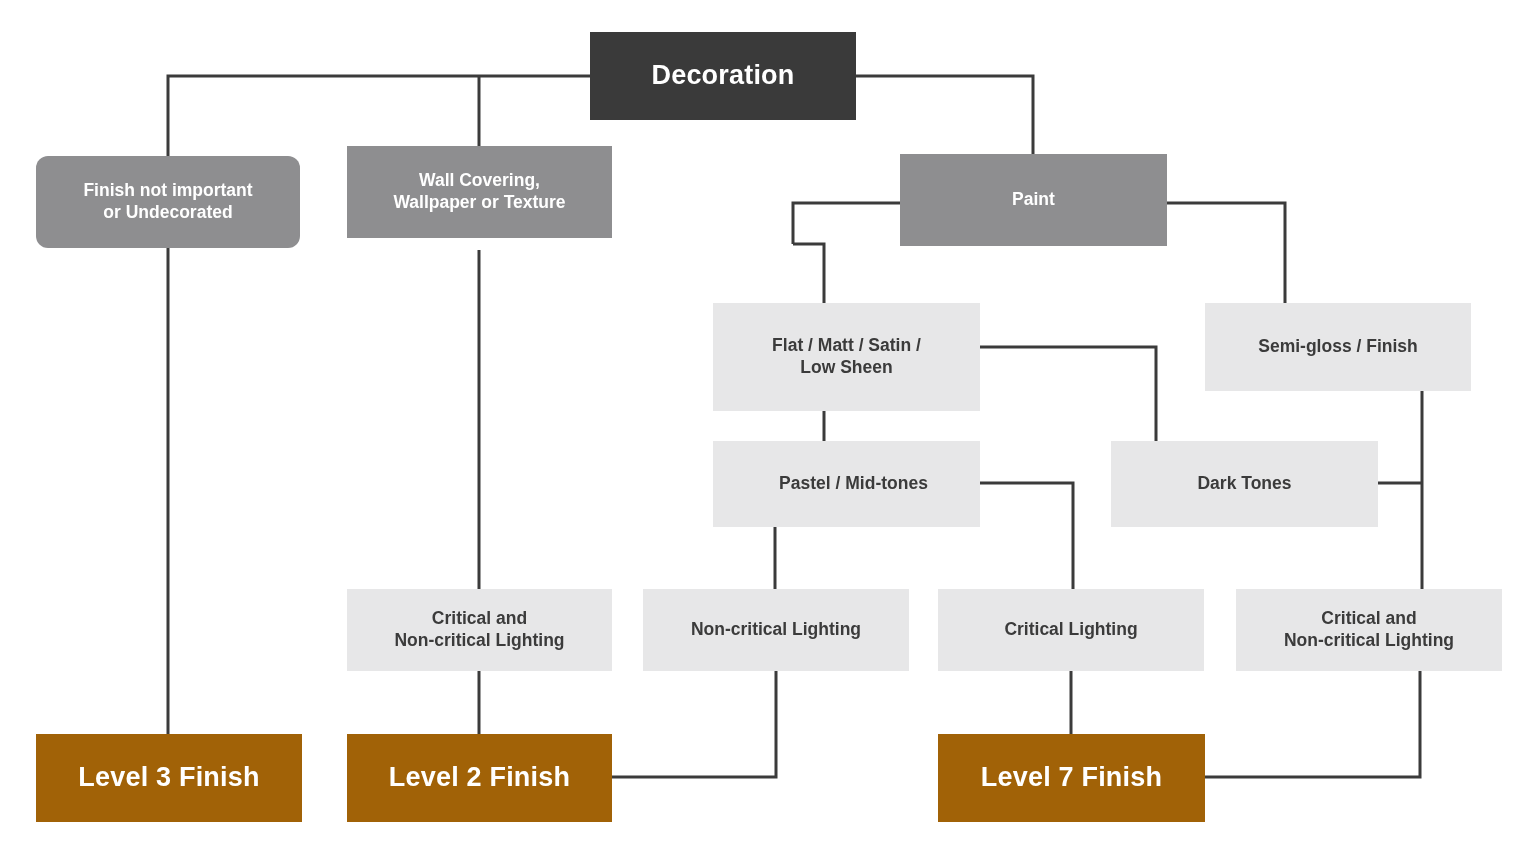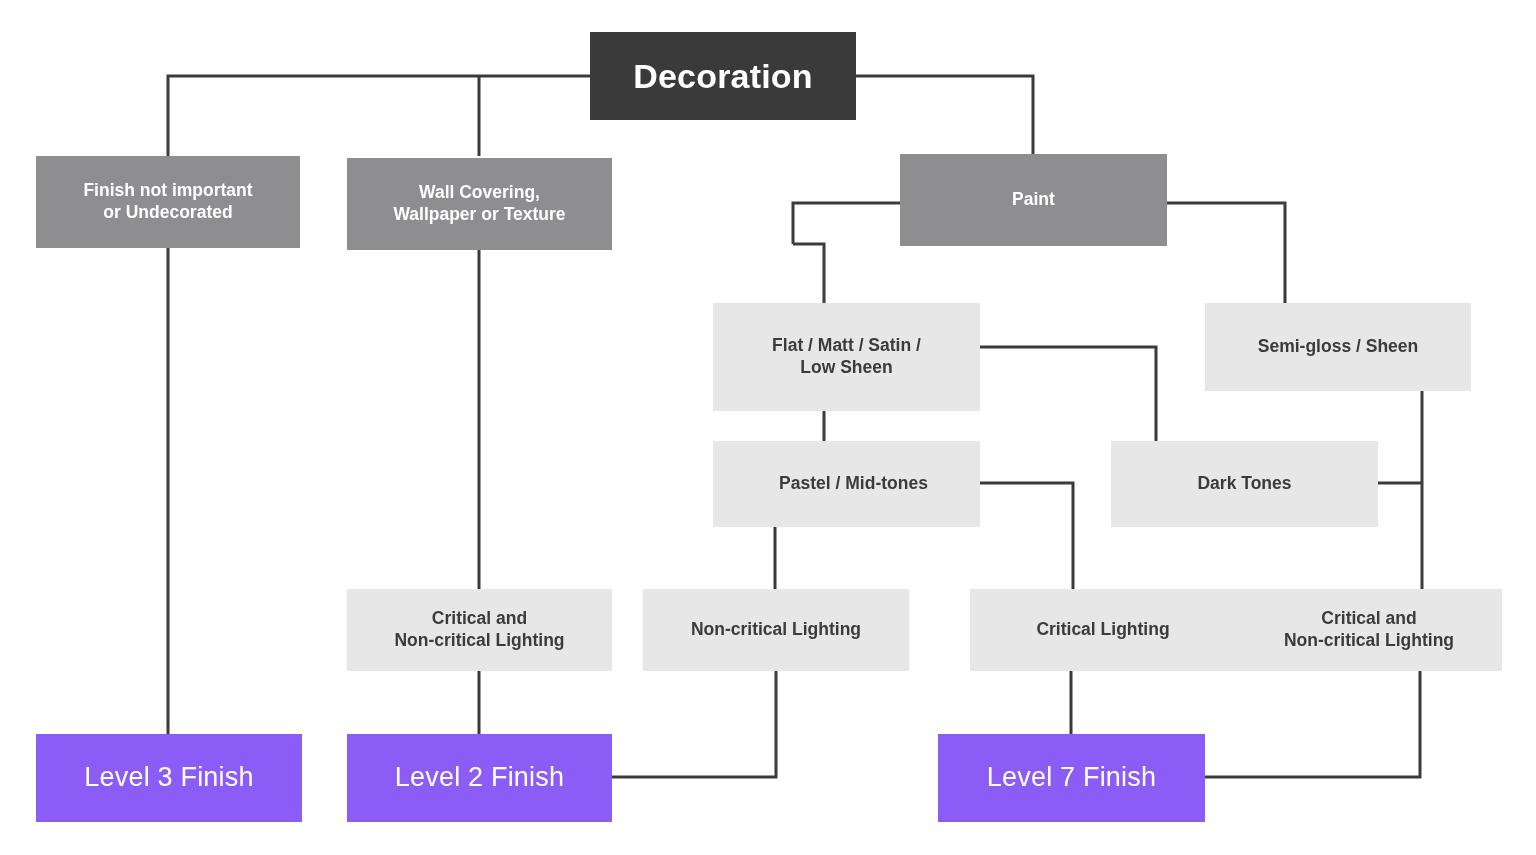--- a/index.html
+++ b/index.html
@@ -34,39 +34,39 @@
     box-sizing: border-box;
     padding: 4px 10px;
     line-height: 1.25;
     white-space: pre-line;
     z-index: 2;
   }
   .node.root {
     background: #3a3a3a;
     color: #ffffff;
     font-weight: bold;
-    font-size: 34px;
+    font-size: 27px;
     letter-spacing: 0.2px;
   }
   .node.branch {
     background: #8e8e90;
     color: #ffffff;
     font-weight: bold;
     font-size: 17.5px;
   }
   .node.option {
     background: #e7e7e8;
     color: #3b3b3b;
     font-weight: bold;
     font-size: 17.5px;
   }
   .node.result {
-    background: #8b5cf6;
+    background: #a16207;
     color: #ffffff;
-    font-weight: normal;
+    font-weight: bold;
     font-size: 27px;
     letter-spacing: 0.2px;
   }
 </style>
 </head>
 <body>
 
 <div id="canvas">
 
   <svg id="connectors" viewBox="0 0 1536 855" xmlns="http://www.w3.org/2000/svg">
@@ -94,43 +94,43 @@
       <path d="M 1378 483 L 1422 483"></path>
 
       <path d="M 776 671 L 776 777 L 612 777"></path>
       <path d="M 1071 671 L 1071 734"></path>
       <path d="M 1420 671 L 1420 777 L 1205 777"></path>
     </g>
   </svg>
 
   <div class="node root" style="left:590px; top:32px; width:266px; height:88px;">Decoration</div>
 
-  <div class="node branch" style="left:36px; top:156px; width:264px; height:92px;">Finish not important
+  <div class="node branch" style="left:36px; top:156px; width:264px; height:92px;border-radius:12px;">Finish not important
 or Undecorated</div>
 
-  <div class="node branch" style="left:347px; top:158px; width:265px; height:92px;">Wall Covering,
+  <div class="node branch" style="left:347px; top:146px; width:265px; height:92px;">Wall Covering,
 Wallpaper or Texture</div>
 
   <div class="node branch" style="left:900px; top:154px; width:267px; height:92px;">Paint</div>
 
   <div class="node option" style="left:713px; top:303px; width:267px; height:108px;">Flat / Matt / Satin /
 Low Sheen</div>
 
-  <div class="node option" style="left:1205px; top:303px; width:266px; height:88px;">Semi-gloss / Sheen</div>
+  <div class="node option" style="left:1205px; top:303px; width:266px; height:88px;">Semi-gloss / Finish</div>
 
   <div class="node option" style="left:713px; top:441px; width:267px; height:86px;padding-left:24px;">Pastel / Mid-tones</div>
 
   <div class="node option" style="left:1111px; top:441px; width:267px; height:86px;">Dark Tones</div>
 
   <div class="node option" style="left:347px; top:589px; width:265px; height:82px;">Critical and
 Non-critical Lighting</div>
 
   <div class="node option" style="left:643px; top:589px; width:266px; height:82px;">Non-critical Lighting</div>
 
-  <div class="node option" style="left:938px; top:589px; width:266px; height:82px;margin-left:32px;">Critical Lighting</div>
+  <div class="node option" style="left:938px; top:589px; width:266px; height:82px;">Critical Lighting</div>
 
   <div class="node option" style="left:1236px; top:589px; width:266px; height:82px;">Critical and
 Non-critical Lighting</div>
 
   <div class="node result" style="left:36px; top:734px; width:266px; height:88px;">Level 3 Finish</div>
 
   <div class="node result" style="left:347px; top:734px; width:265px; height:88px;">Level 2 Finish</div>
 
   <div class="node result" style="left:938px; top:734px; width:267px; height:88px;">Level 7 Finish</div>
 

